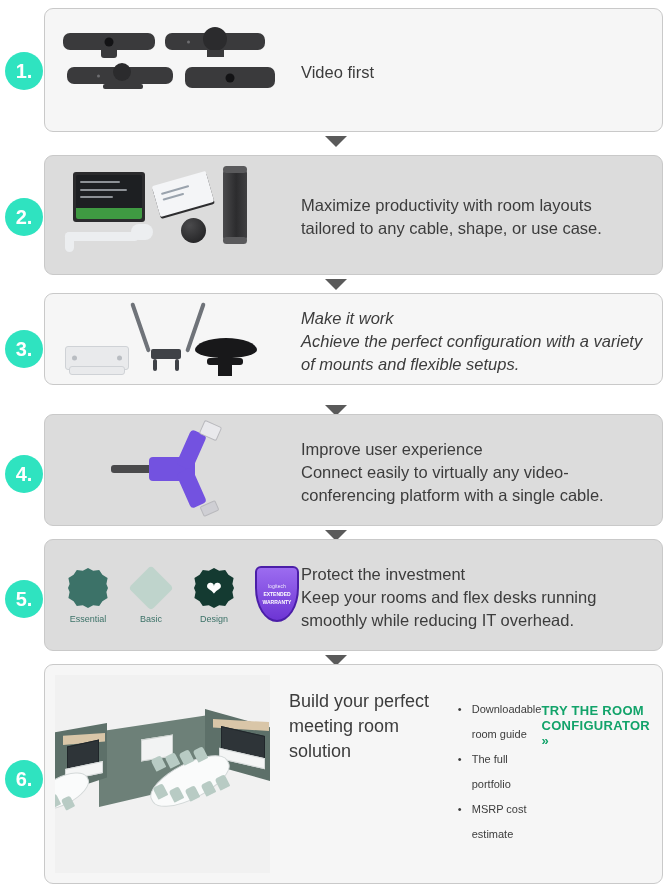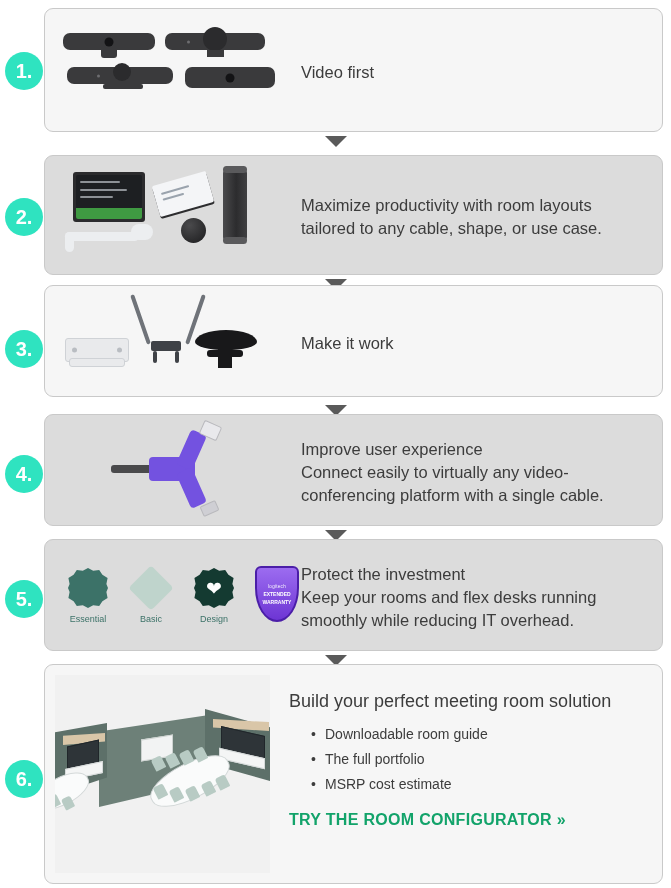--- a/index.html
+++ b/index.html
@@ -135,27 +135,27 @@
   .board{position:absolute;background:#f2f3f3;border:1px solid #cdd2d0;}
   .credenza{position:absolute;background:#f4f5f5;border:1px solid #d6dada;}
   .table{position:absolute;background:#fafbfb;border:1px solid #d3d8d8;
     border-radius:50%/46%;transform:rotate(-27deg);}
   .chair{position:absolute;background:#b8cbc4;border-radius:3px 3px 1px 1px;
     transform:rotate(-27deg);}
   .table2{position:absolute;background:#fafbfb;border:1px solid #d3d8d8;
     border-radius:50%/46%;transform:rotate(-27deg);}
 
   
-  .copy6{flex:1 1 auto;padding:24px 12px 14px 8px;display:flex;flex-direction:column;}
+  .copy6{flex:1 1 auto;padding:24px 12px 14px 8px;display:flex;flex-direction:row;}
   .title6{font-size:18px;line-height:25px;color:#3c3c3c;}
   .bullets{margin:8px 0 0 0;padding:0 0 0 22px;list-style:none;}
-  .bullets li{font-size:14px;line-height:25px;color:#3c3c3c;position:relative;padding-left:14px;}
+  .bullets li{font-size:11px;line-height:25px;color:#3c3c3c;position:relative;padding-left:14px;}
   .bullets li:before{content:"\2022";position:absolute;left:0;top:0;color:#3c3c3c;}
   .cta{
-    margin-top:14px;font-size:16px;font-weight:bold;color:#12a36a;
+    margin-top:14px;font-size:13px;font-weight:bold;color:#12a36a;
     letter-spacing:.3px;text-decoration:none;cursor:pointer;
   }
 </style>
 </head>
 <body>
 
 <div class="flow">
 
   <div class="step" style="top:0;height:140px;">
     <div class="badge" style="top:52px;">1.</div>
@@ -230,21 +230,21 @@
         <div class="desc">Maximize productivity with room layouts tailored to any cable, shape, or use case.</div>
       </div>
     </div>
     <div class="connector" style="top:125px;">
         <div class="tri"></div>
       </div>
   </div>
 
   <div class="step" style="top:285px;height:125px;">
     <div class="badge" style="top:45px;">3.</div>
-    <div class="card light" style="top:0;height:112px;">
+    <div class="card light" style="top:8px;height:92px;font-style:italic;">
       <div class="media">
         <div class="art">
 
           <div class="rail" style="left:10px;top:52px;width:62px;height:22px;">
             <i style="left:6px;"></i>
               <i style="right:6px;"></i>
           </div>
           <div class="rail" style="left:14px;top:72px;width:54px;height:7px;"></div>
 
           <div class="pole" style="left:92px;top:6px;width:4px;height:52px;transform:rotate(-19deg);"></div>
@@ -253,20 +253,21 @@
           <div class="clamp" style="left:98px;top:65px;width:4px;height:12px;"></div>
           <div class="clamp" style="left:120px;top:65px;width:4px;height:12px;"></div>
 
           <div class="puck" style="left:140px;top:44px;width:62px;height:20px;"></div>
           <div class="puckstem" style="left:163px;top:60px;width:14px;height:22px;"></div>
           <div class="puckstem" style="left:152px;top:64px;width:36px;height:7px;border-radius:3px;"></div>
         </div>
       </div>
       <div class="copy">
         <div class="title">Make it work</div>
+        <div class="desc">Achieve the perfect configuration with a variety of mounts and flexible setups.</div>
       </div>
     </div>
     <div class="connector" style="top:116px;">
         <div class="tri"></div>
       </div>
   </div>
 
   <div class="step" style="top:410px;height:125px;">
     <div class="badge" style="top:45px;">4.</div>
     <div class="card dark" style="top:4px;height:112px;">

